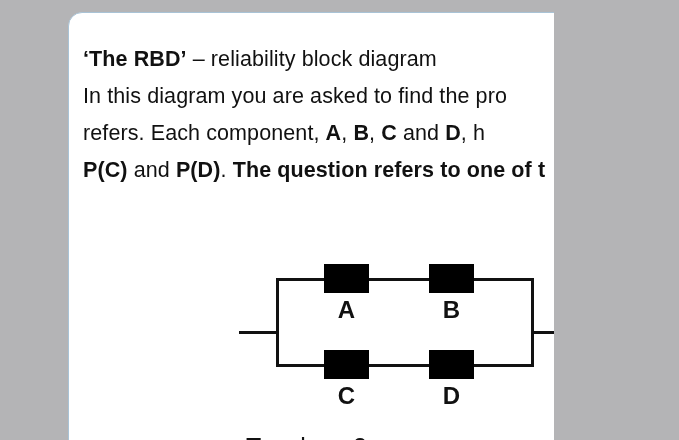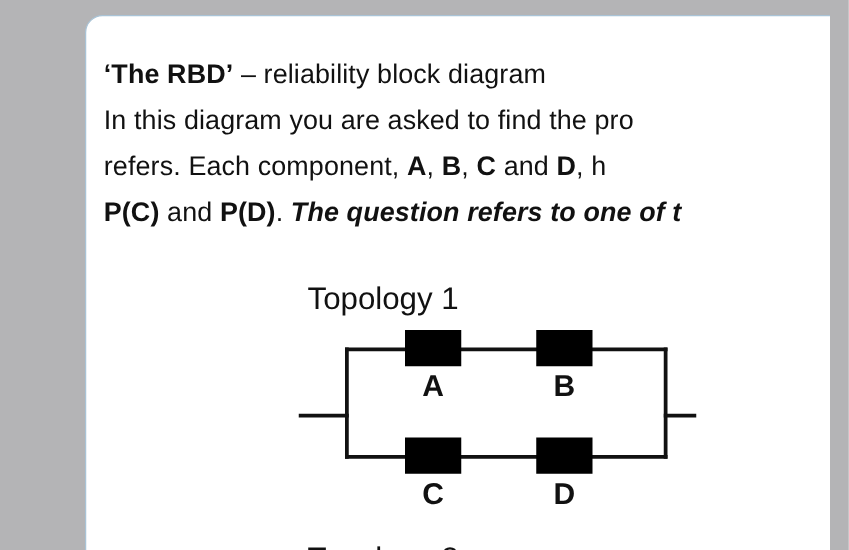--- a/index.html
+++ b/index.html
@@ -9,21 +9,21 @@
   body {
     width: 679px;
     height: 440px;
     background: #b4b4b6;
     font-family: "Liberation Sans", sans-serif;
     overflow: hidden;
   }
 
   #stage {
     position: relative;
-    width: 664px;
+    width: 554px;
     height: 440px;
     overflow: hidden;
   }
 
   
   #card {
     position: absolute;
     left: 68px;
     top: 12px;
     width: 640px;       
@@ -45,21 +45,21 @@
     white-space: nowrap;
   }
   .line {
     font-size: 21.5px;
     line-height: 37px;
     color: #111111;
     letter-spacing: 0.1px;
     white-space: nowrap;
   }
   .b  { font-weight: bold; }
-  .bi { font-weight: bold; font-style: italic; }
+  .bi { font-weight: bold; }
 
   
   #figure {
     position: absolute;
     left: 0;
     top: 0;
     width: 640px;
     height: 452px;
     pointer-events: none;
   }
@@ -121,21 +121,20 @@
       <div class="line"><span>In this diagram you are asked to find the pro</span></div>
 
       <div class="line"><span>refers. Each component, </span><span class="b">A</span><span>, </span><span class="b">B</span><span>, </span><span class="b">C</span><span> and </span><span class="b">D</span><span>, h</span></div>
 
       <div class="line"><span class="b">P(C)</span><span> and </span><span class="b">P(D)</span><span>. </span><span class="bi">The question refers to one of t</span></div>
 
     </div>
 
     <div id="figure">
 
-      <div id="topology-title">Topology 1</div>
 
       <div class="wire wire-h" style="left:170px; top:318px; width:40px;"></div>
 
       <div class="wire wire-v" style="left:207px; top:265px; height:89px;"></div>
 
       <div class="wire wire-h" style="left:207px; top:265px; width:258px;"></div>
 
       <div class="wire wire-h" style="left:207px; top:351px; width:258px;"></div>
 
       <div class="wire wire-v" style="left:462px; top:265px; height:89px;"></div>

